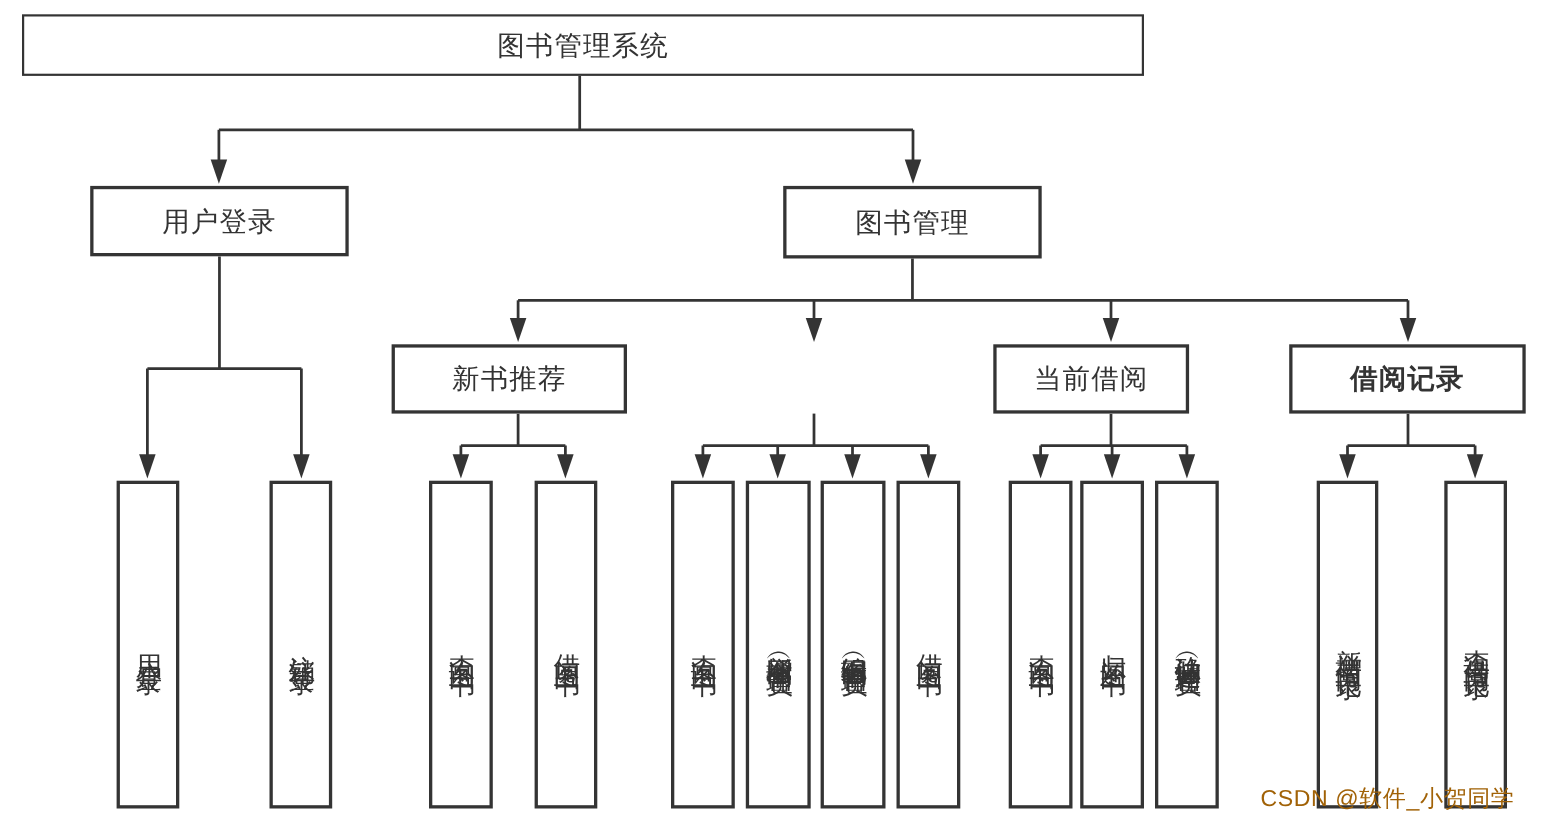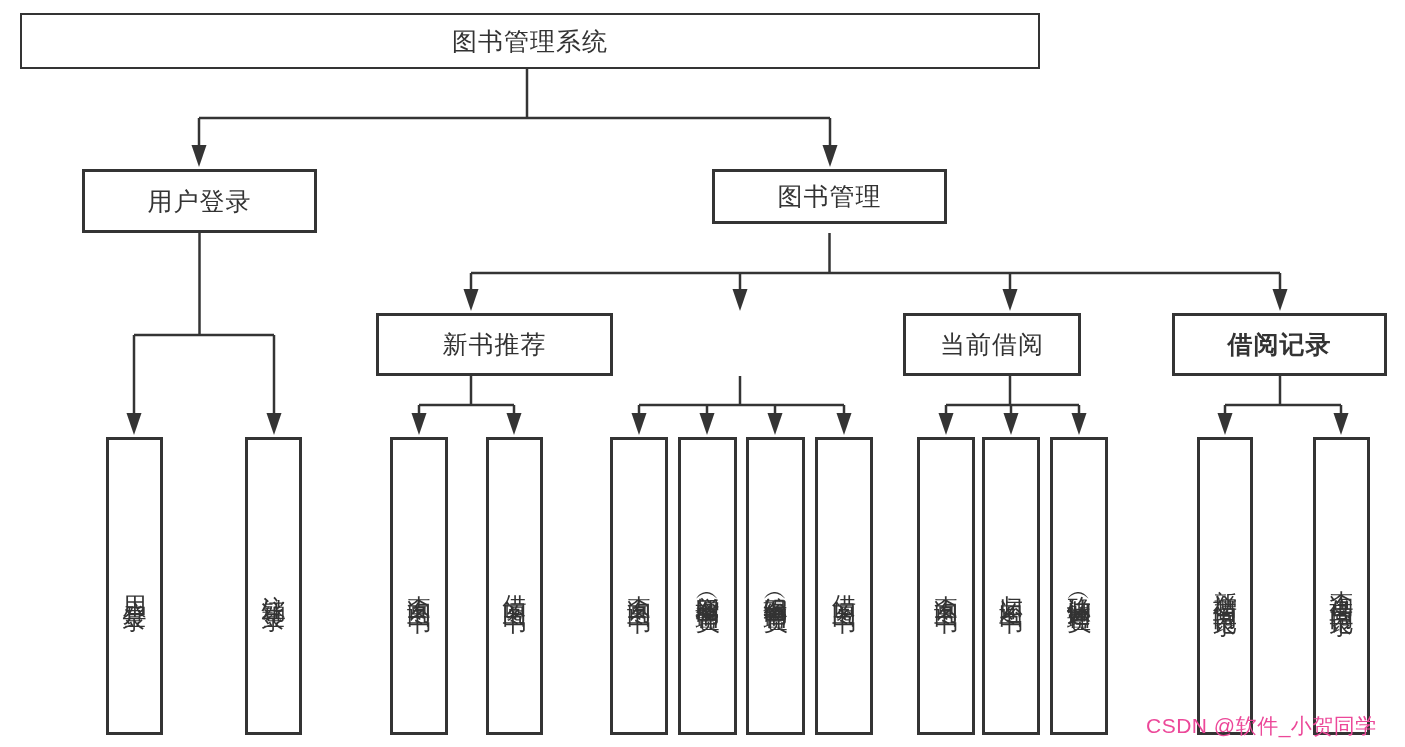--- a/index.html
+++ b/index.html
@@ -37,21 +37,21 @@
     text-orientation:mixed;
     font-size:24px;
     letter-spacing:5px;
     line-height:1;
     white-space:nowrap;
   }
   .watermark{
     position:absolute;
     left:1146px;top:712px;
     font-size:21px;
-    color:#ec4899;
+    color:#a16207;
     letter-spacing:0.5px;
     white-space:nowrap;
     z-index:5;
   }
   svg line{stroke:#343434;stroke-width:2.5;}
   svg polygon{fill:#343434;}
 </style>
 </head>
 <body>
 
@@ -133,25 +133,25 @@
     </g>
   </svg>
 
   <div class="hbox root" style="left:20px;top:13px;width:1020px;height:56px;">
     <span>图书管理系统</span>
   </div>
 
   <div class="hbox" style="left:82px;top:169px;width:235px;height:64px;">
     <span>用户登录</span>
   </div>
-  <div class="hbox" style="left:712px;top:169px;width:235px;height:55px;">
+  <div class="hbox" style="left:712px;top:169px;width:235px;height:66px;">
     <span>图书管理</span>
   </div>
 
-  <div class="hbox" style="left:376px;top:313px;width:237px;height:63px;">
+  <div class="hbox" style="left:356px;top:313px;width:214px;height:63px;">
     <span>新书推荐</span>
   </div>
   <div class="hbox" style="left:903px;top:313px;width:178px;height:63px;">
     <span>当前借阅</span>
   </div>
   <div class="hbox" style="left:1172px;top:313px;width:215px;height:63px;font-weight:bold;">
     <span>借阅记录</span>
   </div>
 
   <div class="vbox" style="left:106px;width:57px;">

